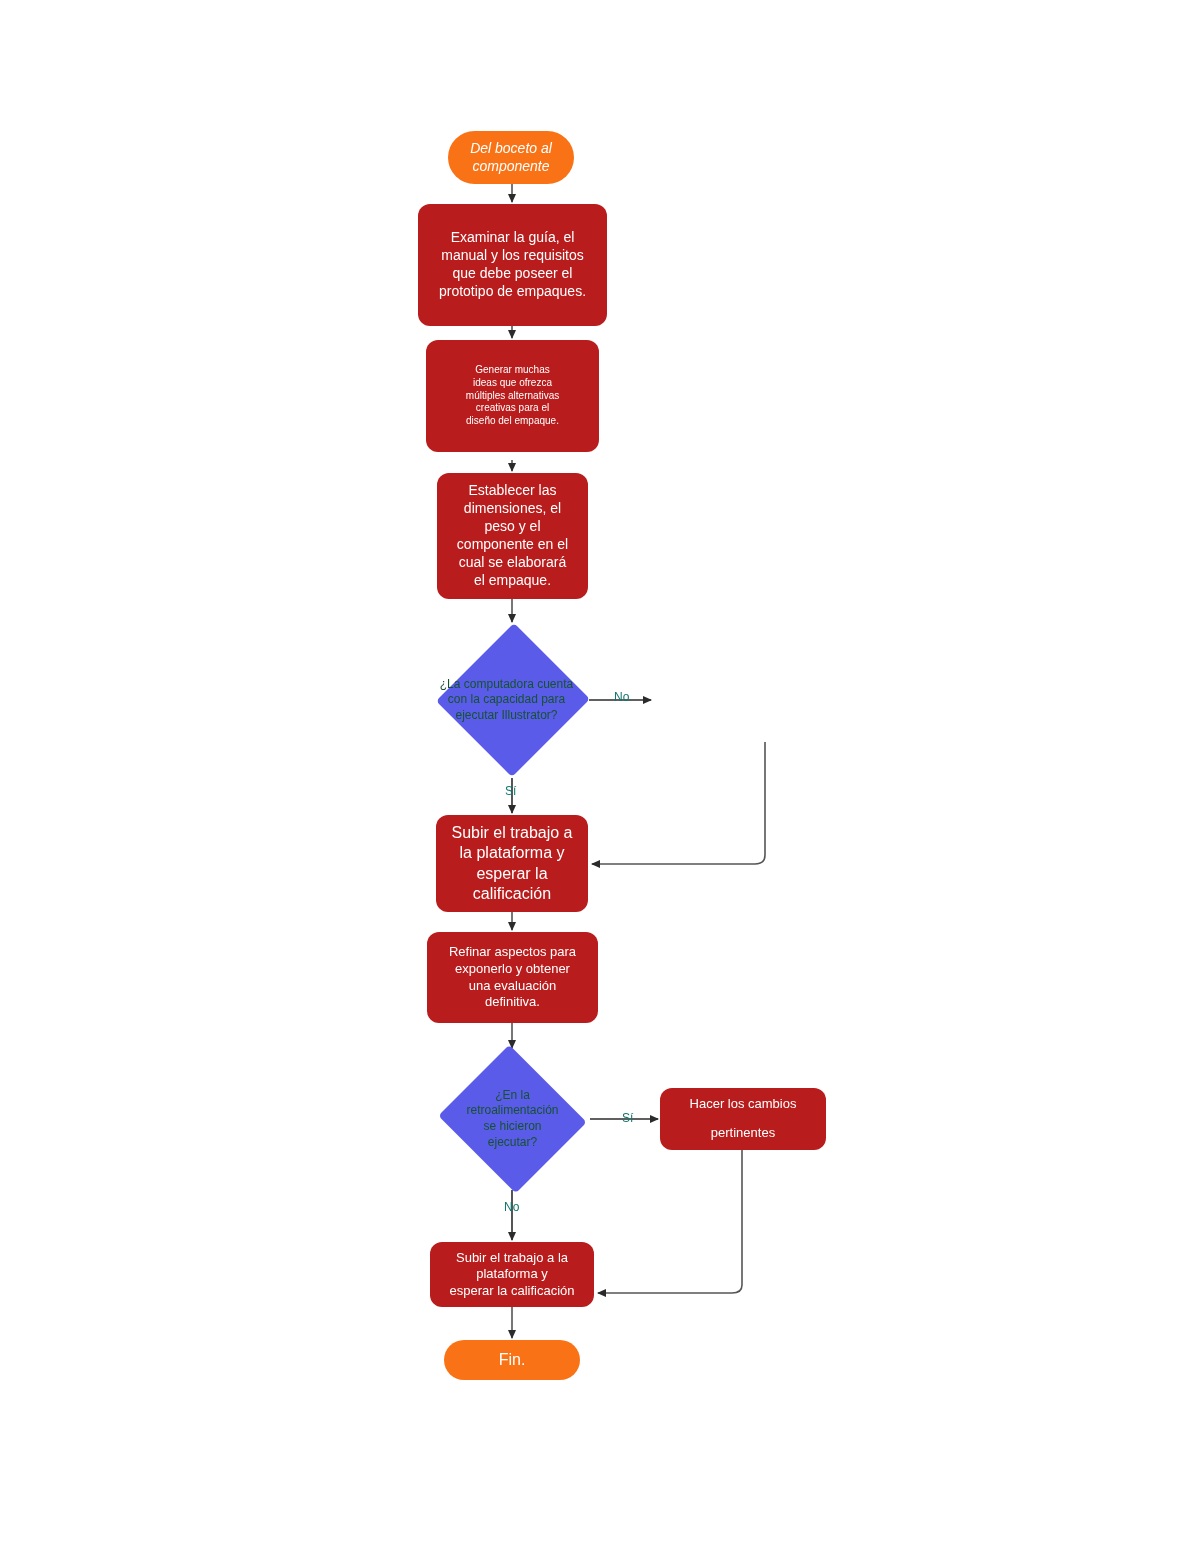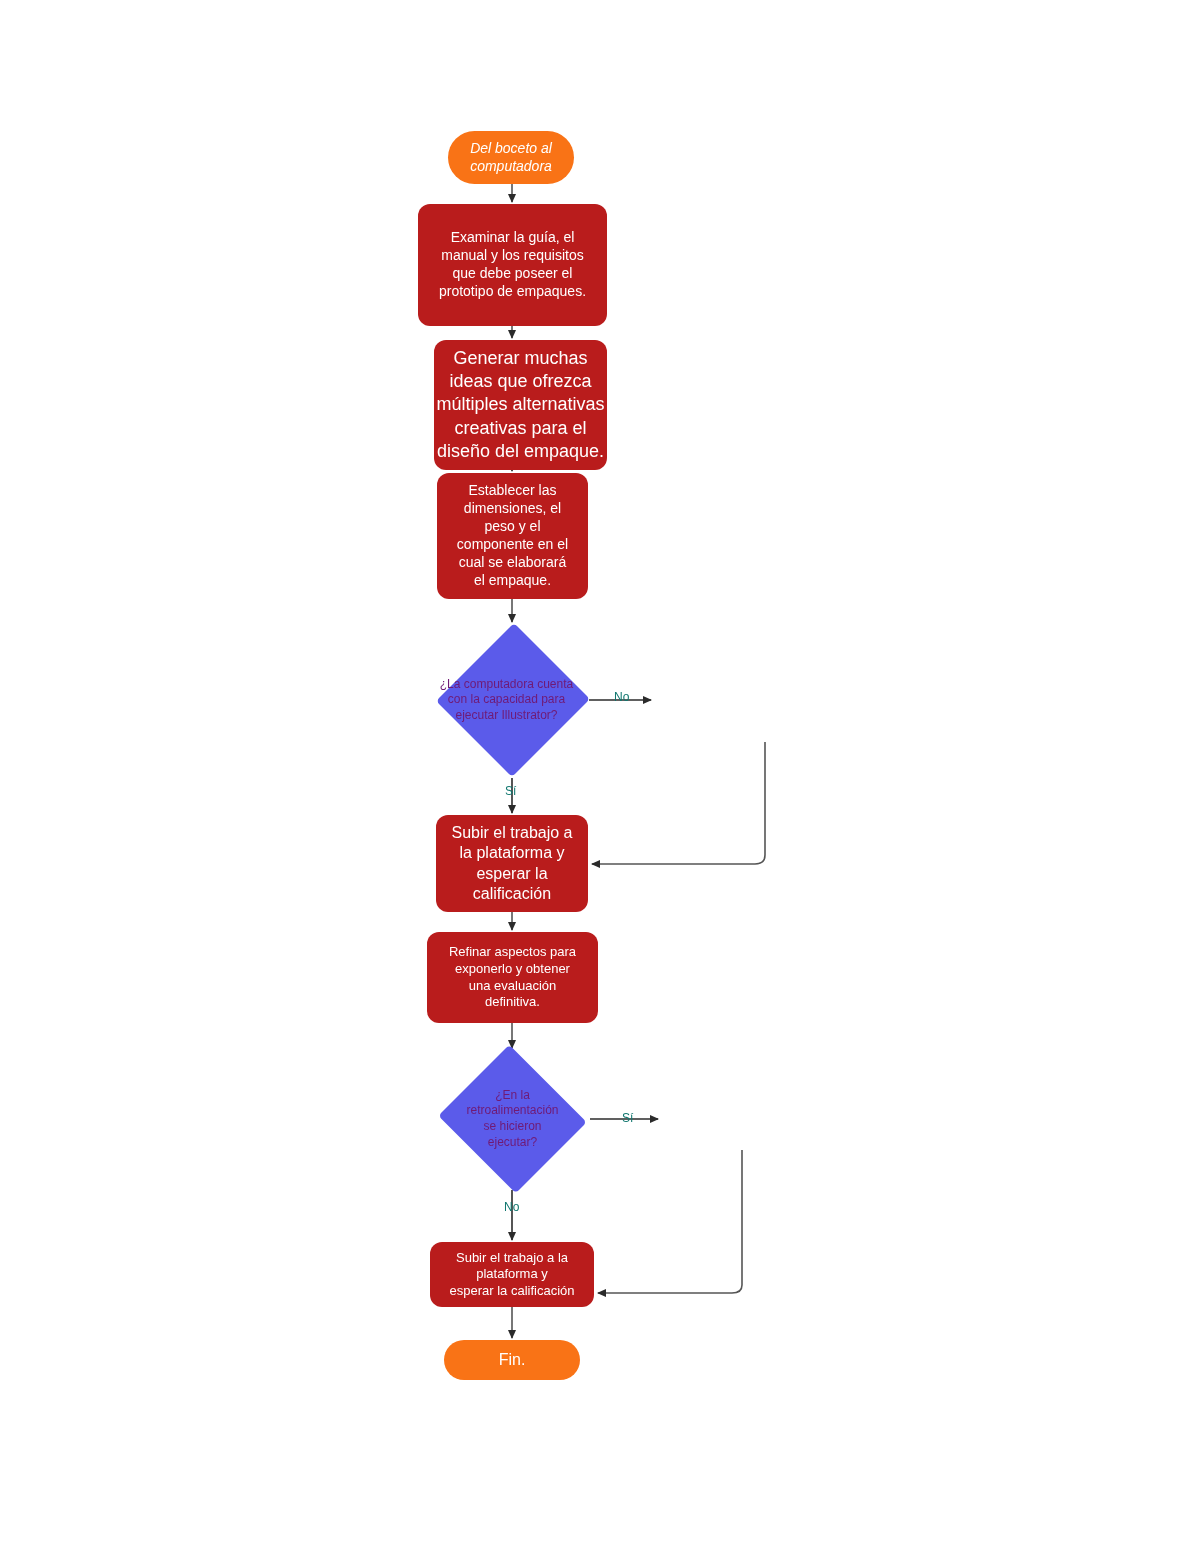--- a/index.html
+++ b/index.html
@@ -60,21 +60,21 @@
     left: 0; top: 0;
     width: 100%;
     height: 100%;
     background: #5B5BEA;
     transform: rotate(45deg) scale(0.707);
     border-radius: 6px;
   }
   .diamond-label {
     position: relative;
     z-index: 3;
-    color: #701a75;
+    color: #14532d;
     text-align: center;
     white-space: pre-line;
     line-height: 1.3;
   }
   .edge-label {
     position: absolute;
     color: #0f766e;
     font-size: 12px;
     background: transparent;
     z-index: 4;
@@ -115,31 +115,31 @@
 
     <line x1="512" y1="1190" x2="512" y2="1240" stroke="#2b2b2b" stroke-width="1.6" marker-end="url(#arrow)"></line>
 
     <path d="M742,1150 L742,1285 Q742,1293 732,1293 L598,1293" fill="none" stroke="#555" stroke-width="1.6" marker-end="url(#arrow)"></path>
 
     <line x1="512" y1="1307" x2="512" y2="1338" stroke="#555" stroke-width="1.6" marker-end="url(#arrow)"></line>
   </svg>
 
   <div class="node node-terminator node-start-text" style="left:448px; top:131px; width:126px; height:53px; font-size:14px;">
     <span>Del boceto al
-computadora</span>
+componente</span>
   </div>
 
   <div class="node node-process" style="left:418px; top:204px; width:189px; height:122px; font-size:14px;">
     <span>Examinar la guía, el
 manual y los requisitos
 que debe poseer el
 prototipo de empaques.</span>
   </div>
 
-  <div class="node node-process" style="left:426px; top:340px; width:173px; height:130px; font-size:18px;margin-left:8px;">
+  <div class="node node-process" style="left:426px; top:340px; width:173px; height:112px; font-size:10px;">
     <span>Generar muchas
 ideas que ofrezca
 múltiples alternativas
 creativas para el
 diseño del empaque.</span>
   </div>
 
   <div class="node node-process" style="left:437px; top:473px; width:151px; height:126px; font-size:14px;">
     <span>Establecer las
 dimensiones, el
@@ -172,20 +172,24 @@
   </div>
 
   <div class="node node-decision" style="left:435px; top:1048px; width:155px; height:142px;">
     <div class="diamond-shape"></div>
     <div class="diamond-label" style="font-size:12px; width:140px;">¿En la
 retroalimentación
 se hicieron
 ejecutar?</div>
   </div>
 
+  <div class="node node-process" style="left:660px; top:1088px; width:166px; height:62px; font-size:13px; line-height:2.2;">
+    <span>Hacer los cambios
+pertinentes</span>
+  </div>
 
   <div class="node node-process" style="left:430px; top:1242px; width:164px; height:65px; font-size:13px;justify-content:center;">
     <span>Subir el trabajo a la
 plataforma y
 esperar la calificación</span>
   </div>
 
   <div class="node node-terminator" style="left:444px; top:1340px; width:136px; height:40px; font-size:16px;">
     <span>Fin.</span>
   </div>

